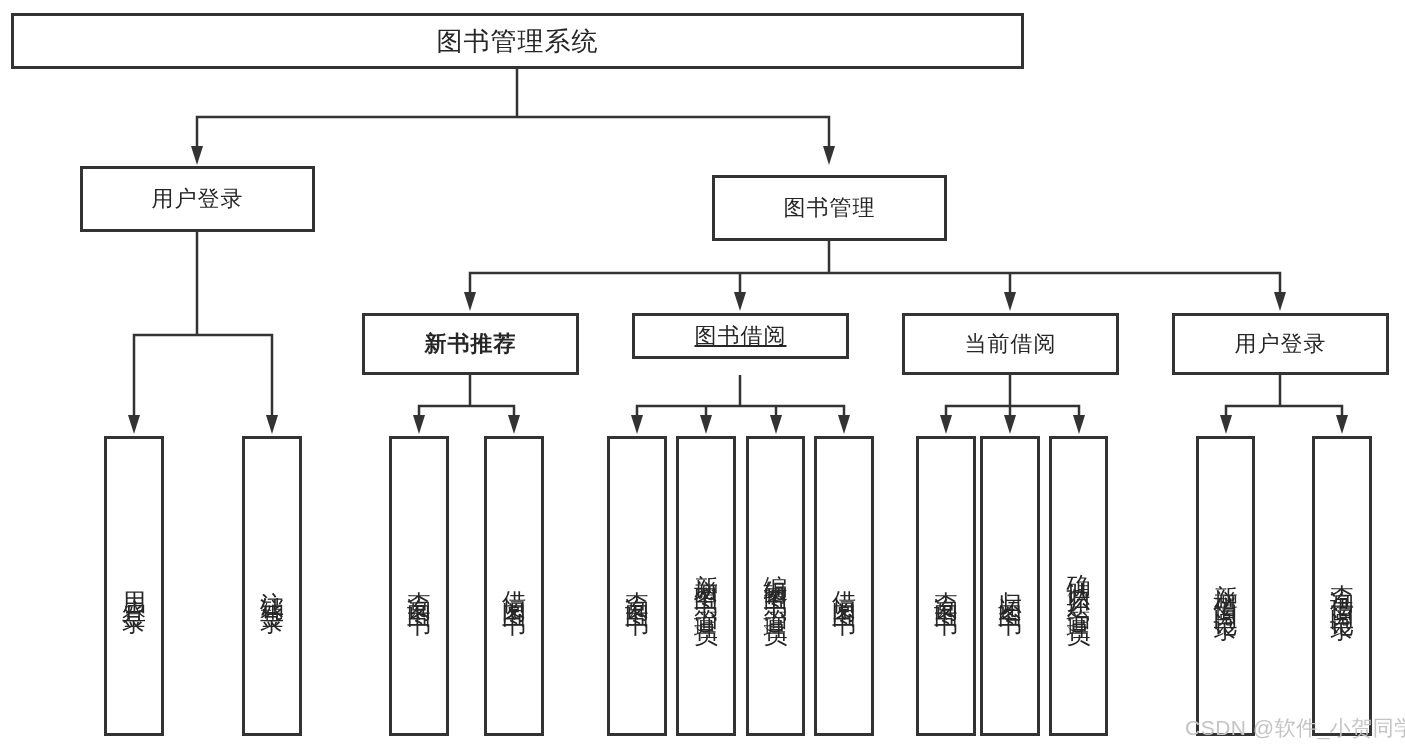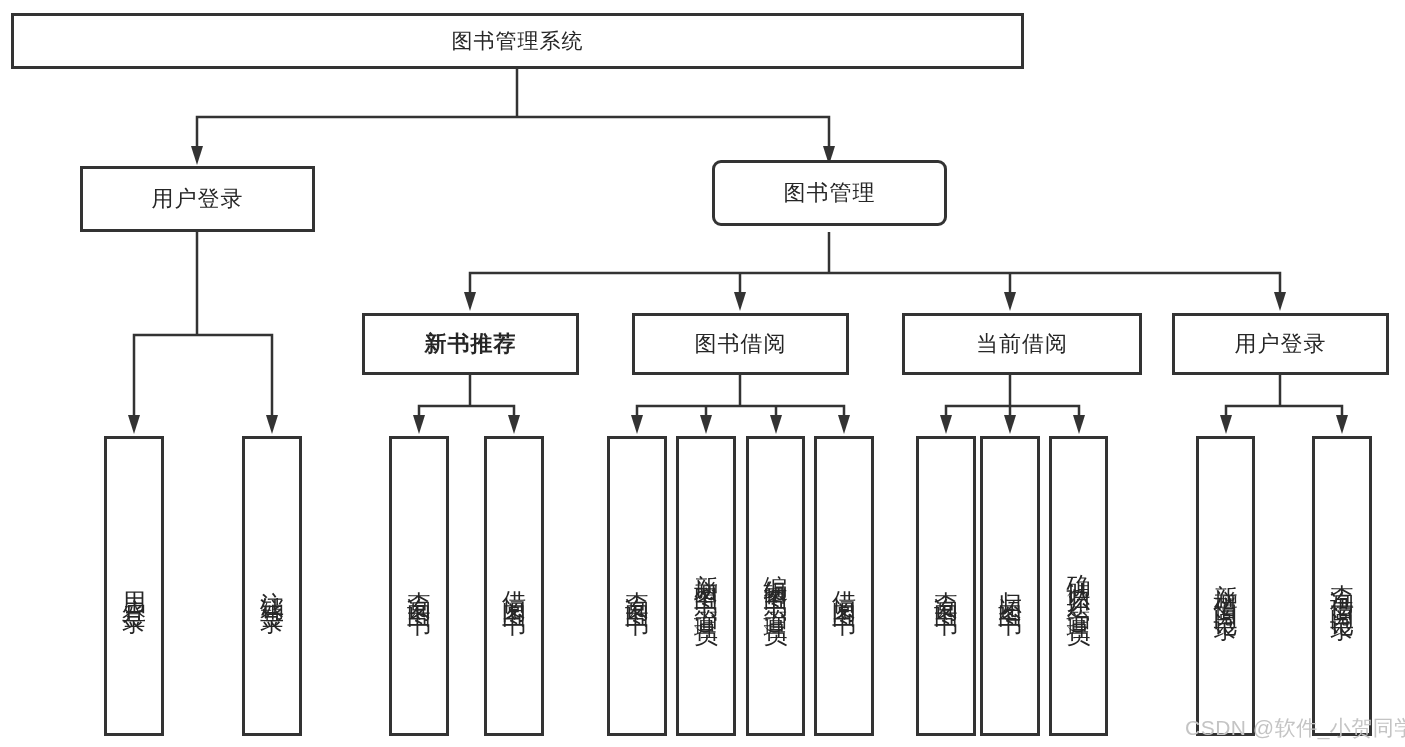--- a/index.html
+++ b/index.html
@@ -31,21 +31,21 @@
     box-sizing: border-box;
     background: #ffffff;
     border: 3px solid #333333;
     display: flex;
     align-items: center;
     justify-content: center;
     text-align: center;
     color: #262626;
   }
   .h-node { font-size: 22px; letter-spacing: 1px; }
-  .root-node { font-size: 21px; }
+  .root-node { font-size: 26px; }
   .v-node {
     writing-mode: vertical-rl;
     font-size: 24px;
     letter-spacing: 7px;
     line-height: 1;
   }
   .watermark {
     position: absolute;
     left: 1185px;
     top: 714px;
@@ -119,25 +119,25 @@
       <path d="M1280,375 V406"></path>
       <path d="M1226,417 V406 H1342 V417"></path>
       <polygon points="1226,434 1220,415 1232,415"></polygon>
       <polygon points="1342,434 1336,415 1348,415"></polygon>
     </g>
   </svg>
 
   <div class="node h-node root-node" style="left:11px; top:13px; width:1013px; height:56px;">图书管理系统</div>
 
   <div class="node h-node" style="left:80px; top:166px; width:235px; height:66px;">用户登录</div>
-  <div class="node h-node" style="left:712px; top:160px; width:235px; height:66px;border-radius:9px;">图书管理</div>
+  <div class="node h-node" style="left:712px; top:175px; width:235px; height:66px;">图书管理</div>
 
   <div class="node h-node" style="left:362px; top:313px; width:217px; height:62px;font-weight:bold;">新书推荐</div>
-  <div class="node h-node" style="left:632px; top:313px; width:217px; height:62px;">图书借阅</div>
-  <div class="node h-node" style="left:902px; top:313px; width:240px; height:62px;">当前借阅</div>
+  <div class="node h-node" style="left:632px; top:313px; width:217px; height:46px;text-decoration:underline;">图书借阅</div>
+  <div class="node h-node" style="left:902px; top:313px; width:217px; height:62px;">当前借阅</div>
   <div class="node h-node" style="left:1172px; top:313px; width:217px; height:62px;">用户登录</div>
 
   <div class="node v-node" style="left:104px; top:436px; width:60px; height:300px;">用户登录</div>
   <div class="node v-node" style="left:242px; top:436px; width:60px; height:300px;">注销登录</div>
 
   <div class="node v-node" style="left:389px; top:436px; width:60px; height:300px;">查询图书</div>
   <div class="node v-node" style="left:484px; top:436px; width:60px; height:300px;">借阅图书</div>
 
   <div class="node v-node" style="left:607px; top:436px; width:60px; height:300px;">查询图书</div>
   <div class="node v-node" style="left:676px; top:436px; width:60px; height:300px;">新增图书（管理员）</div>

